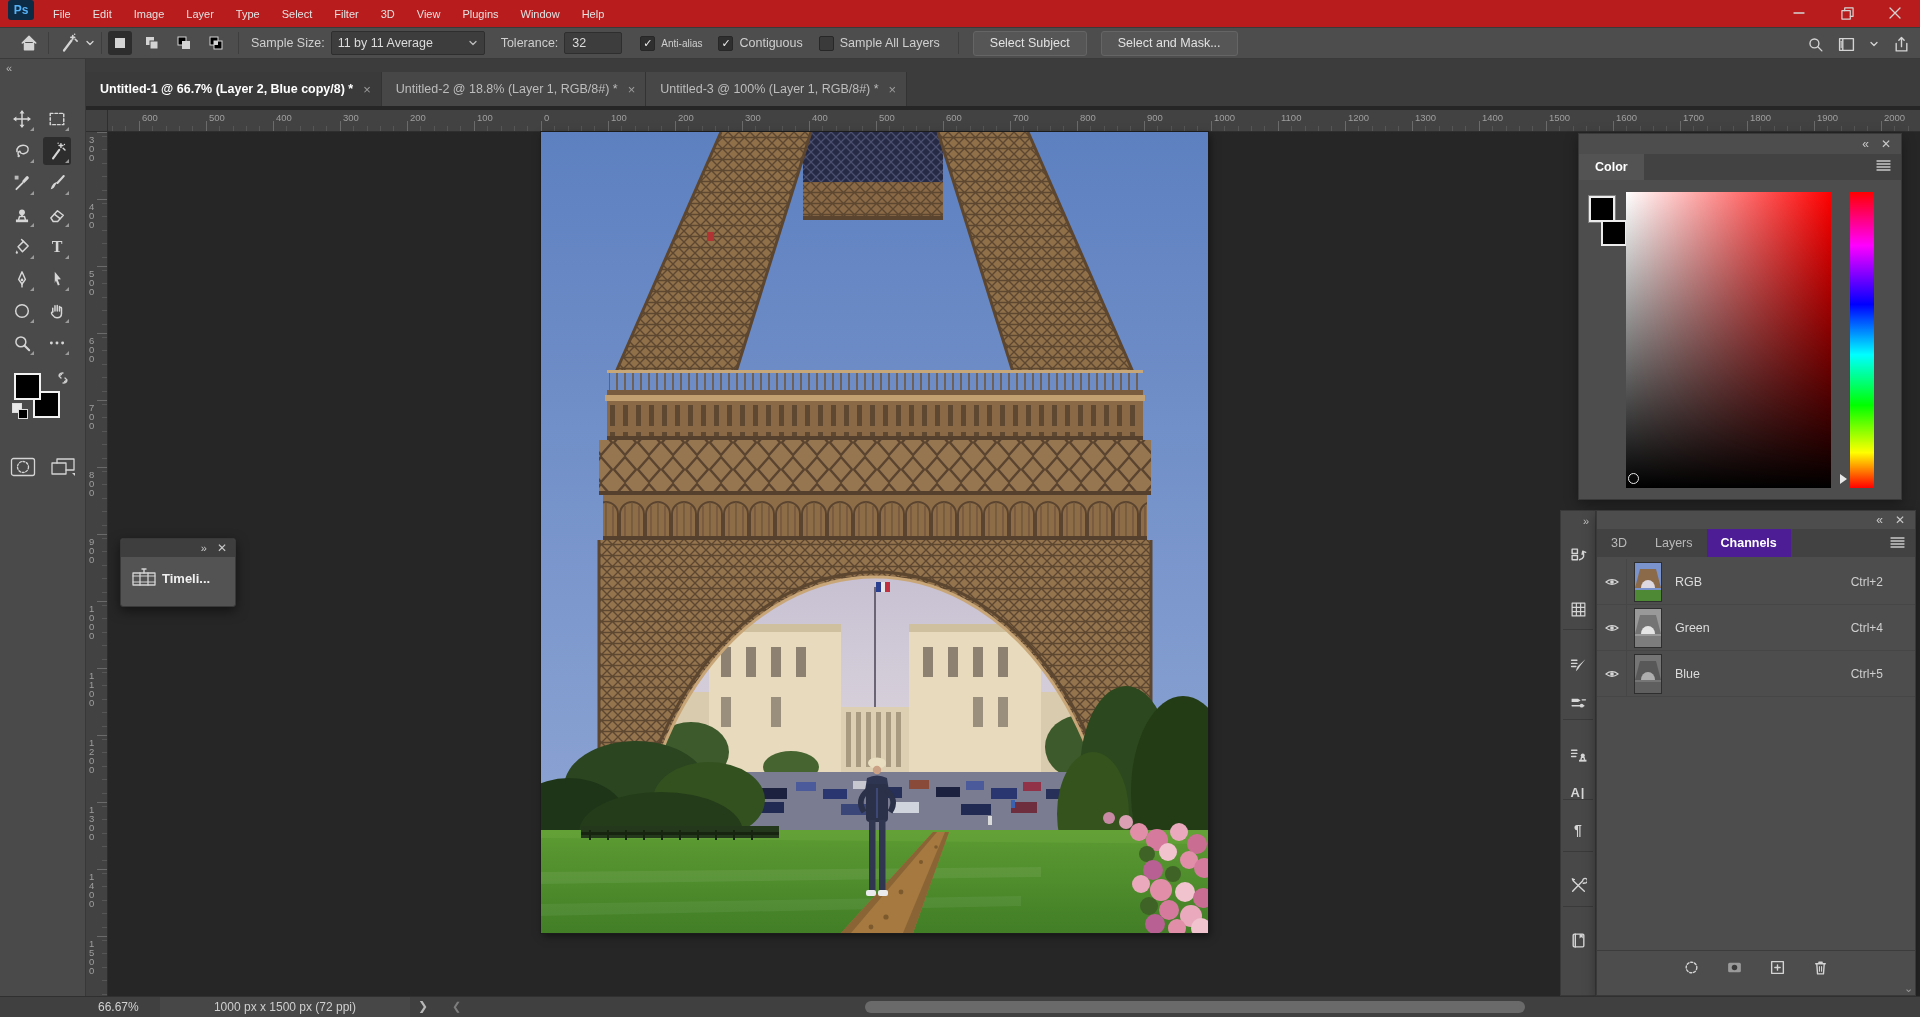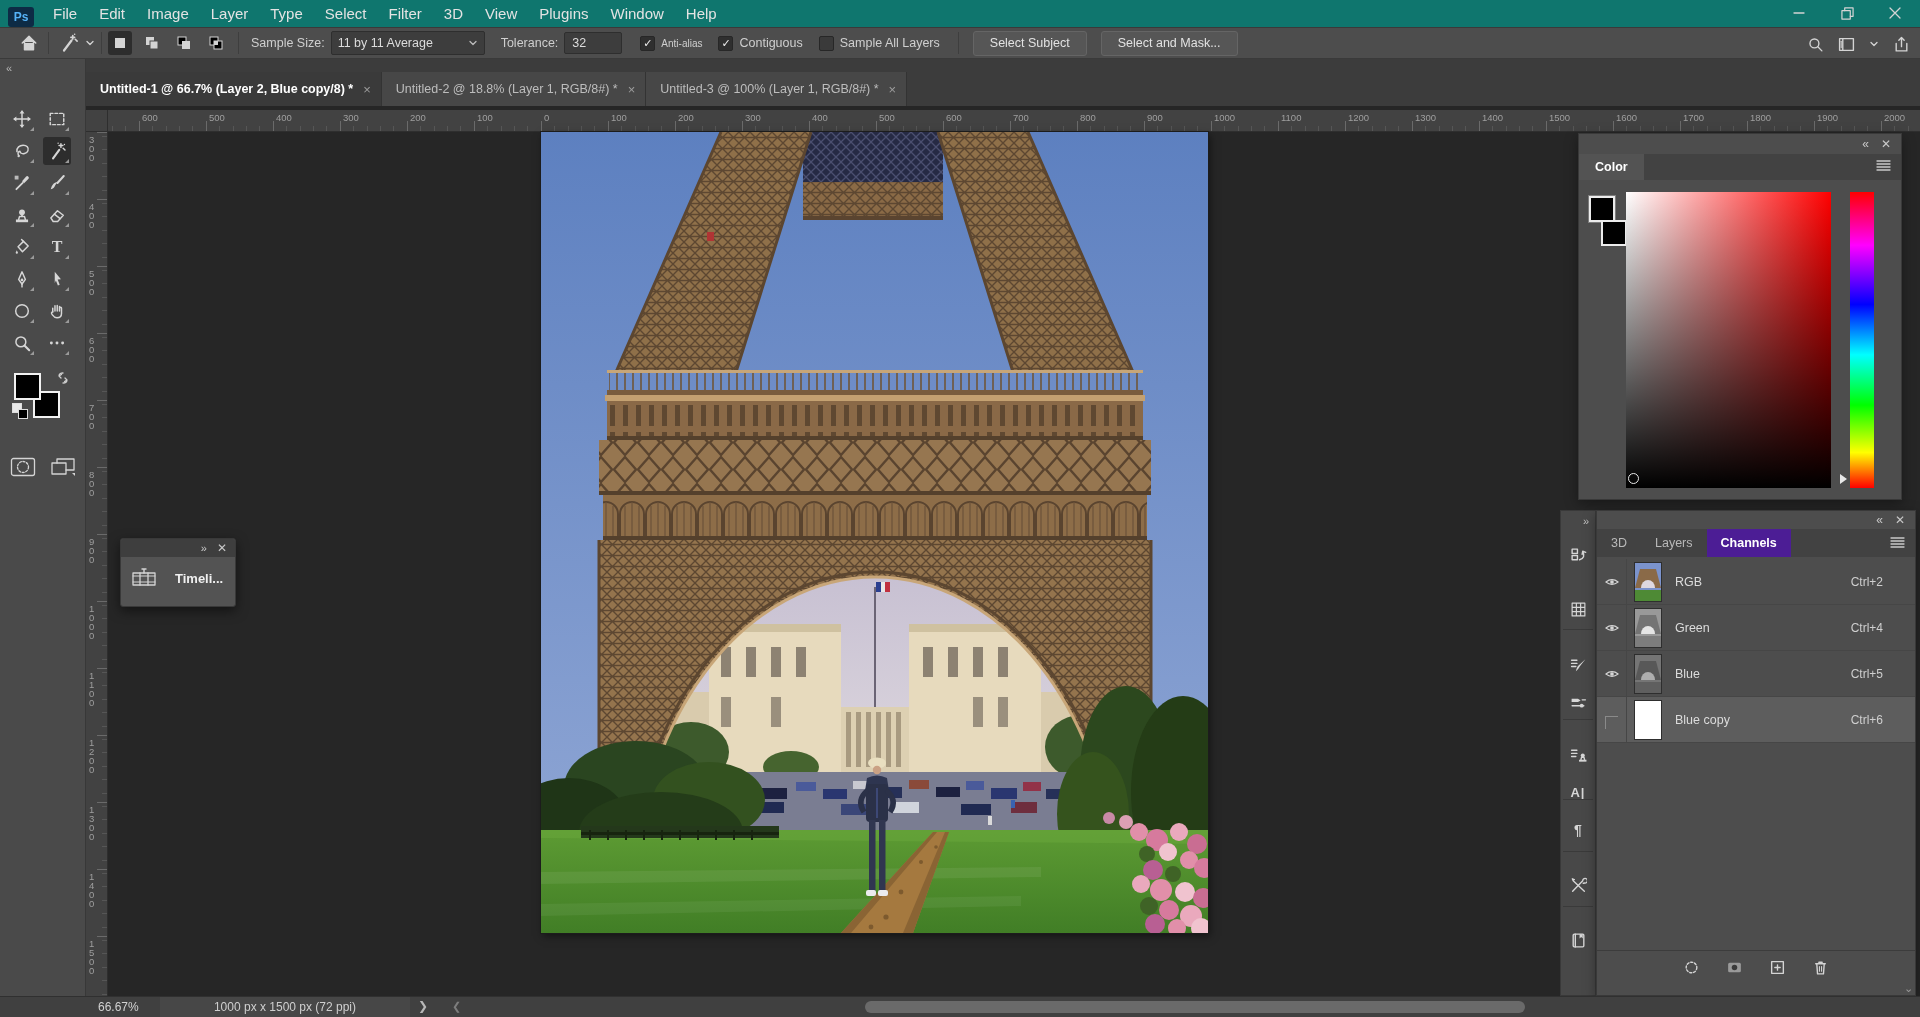--- a/index.html
+++ b/index.html
@@ -5,25 +5,25 @@
   html,body{margin:0;padding:0;background:#1e1e1e;}
   #app{position:relative;width:1920px;height:1017px;overflow:hidden;
        font-family:"Liberation Sans","DejaVu Sans",sans-serif;
        background:#262626;color:#d8d8d8;font-size:13px;
        -webkit-user-select:none;user-select:none;}
   svg{display:block}
   .ico{display:inline-flex;align-items:center;justify-content:center}
   .ico svg{stroke:#d4d4d4;fill:none;stroke-width:1.3;stroke-linecap:round;stroke-linejoin:round}
 
   
-  #menubar{position:absolute;left:0;top:0;width:1920px;height:28px;background:#0f766e;
-           display:flex;align-items:flex-end;border-bottom:1px solid #3a3a3a;box-sizing:border-box;}
+  #menubar{position:absolute;left:0;top:0;width:1920px;height:28px;background:#b91c1c;
+           display:flex;align-items:flex-start;border-bottom:1px solid #3a3a3a;box-sizing:border-box;}
   #ps-logo{width:26px;height:20px;margin:0 8px 0 8px;background:#0d2b45;border-radius:3px;
            color:#55b2f7;font-weight:bold;font-size:12px;display:flex;align-items:center;justify-content:center;}
-  .menu-item{padding:0 11px;height:28px;display:flex;align-items:center;color:#e3e3e3;font-size:15px;cursor:default;}
+  .menu-item{padding:0 11px;height:28px;display:flex;align-items:center;color:#e3e3e3;font-size:11px;cursor:default;}
   #win-controls{position:absolute;right:8px;top:0;height:26px;display:flex;align-items:center;gap:26px;padding-right:6px;}
   #win-controls .wbtn{width:22px;height:20px;display:flex;align-items:center;justify-content:center;color:#cfcfcf;}
 
   
   #optionsbar{position:absolute;left:0;top:28px;width:1920px;height:31px;background:#4d4d4d;
               border-bottom:1px solid #3a3a3a;box-sizing:border-box;display:flex;align-items:center;}
   .ob-sep{width:1px;height:22px;background:#3e3e3e;margin:0 6px;}
   .ob-btn{height:24px;display:flex;align-items:center;justify-content:center;border-radius:3px;padding:0 4px;}
   .mode-ico{width:24px;height:24px;display:flex;align-items:center;justify-content:center;border-radius:3px;}
   .mode-ico.active{background:#2d2d2d;}
@@ -76,21 +76,21 @@
   #default-colors .mini{position:absolute;width:10px;height:10px;border:1px solid #ddd;box-sizing:border-box;}
 
   
   #pasteboard{position:absolute;left:108px;top:132px;width:1812px;height:864px;background:#262626;}
   #canvas-wrap{position:absolute;left:433px;top:0;width:667px;height:801px;box-shadow:0 0 0 1px #1c1c1c,2px 3px 8px rgba(0,0,0,.5);}
 
   
   #timeline{position:absolute;left:120px;top:538px;width:116px;height:69px;border-radius:3px;overflow:hidden;
             box-shadow:0 4px 12px rgba(0,0,0,.5);background:#535353;border:1px solid #393939;box-sizing:border-box;}
   #timeline .tl-head{height:18px;background:#3e3e3e;display:flex;align-items:center;justify-content:flex-end;gap:10px;padding:0 8px;color:#c9c9c9;font-size:11px;}
-  #timeline .tl-body{display:flex;align-items:center;gap:18px;padding:10px 8px 0 10px;}
+  #timeline .tl-body{display:flex;align-items:center;gap:5px;padding:10px 8px 0 10px;}
   #timeline .tl-label{color:#f0f0f0;font-size:13px;font-weight:bold;}
 
   
   #color-panel{position:absolute;left:1578px;top:133px;width:324px;height:367px;background:#4d4d4d;
                border:1px solid #393939;box-sizing:border-box;box-shadow:0 4px 12px rgba(0,0,0,.35);}
   #color-panel .cp-head{height:20px;display:flex;align-items:center;justify-content:flex-end;gap:12px;padding:0 10px;color:#c9c9c9;background:#4d4d4d;font-size:12px;}
   #color-panel .cp-tabs{height:26px;background:#424242;display:flex;align-items:flex-end;position:relative;}
   #color-panel .cp-tab{height:26px;padding:0 16px;background:#535353;color:#fff;font-weight:bold;font-size:12.5px;display:flex;align-items:center;}
   #color-panel .cp-menu{position:absolute;right:10px;top:5px;}
   #cp-swatch-fg{position:absolute;left:10px;top:62px;width:26px;height:26px;background:#000;border:2px solid #ececec;outline:1px solid #7d7d7d;box-sizing:border-box;}
@@ -945,28 +945,20 @@
             <svg width="26" height="38" viewBox="0 0 26 38">
               <rect width="26" height="38" fill="#7b93cc"></rect>
               <polygon points="5,6 21,6 26,25 0,25" fill="#8a6a48"></polygon>
               <path d="M6 25 A7 8 0 0 1 20 25 Z" fill="#ded8e0"></path>
               <rect y="27" width="26" height="11" fill="#4e8a35"></rect>
             </svg>
           </div>
           <span class="ch-name">Blue</span>
           <span class="ch-short">Ctrl+5</span>
         </div>
-        <div class="ch-row selected">
-          <div class="eye-well">
-            <div class="empty"></div>
-          </div>
-          <div class="ch-thumb"></div>
-          <span class="ch-name">Blue copy</span>
-          <span class="ch-short">Ctrl+6</span>
-        </div>
       </div>
     <div id="ch-footer">
         <span class="ico">
           <svg width="17" height="17" viewBox="0 0 16 16" fill="none" stroke="#d6d6d6" stroke-width="1.3" stroke-linecap="round" stroke-linejoin="round">
             <circle cx="8" cy="8" r="5" stroke-dasharray="2 1.7"></circle>
           </svg>
         </span>
         <span class="ico">
           <svg width="17" height="17" viewBox="0 0 16 16" fill="none" stroke="#d6d6d6" stroke-width="1.3" stroke-linecap="round" stroke-linejoin="round">
             <rect x="2" y="3.5" width="12" height="9" rx="1.5" fill="#9a9a9a" stroke="none"></rect>

